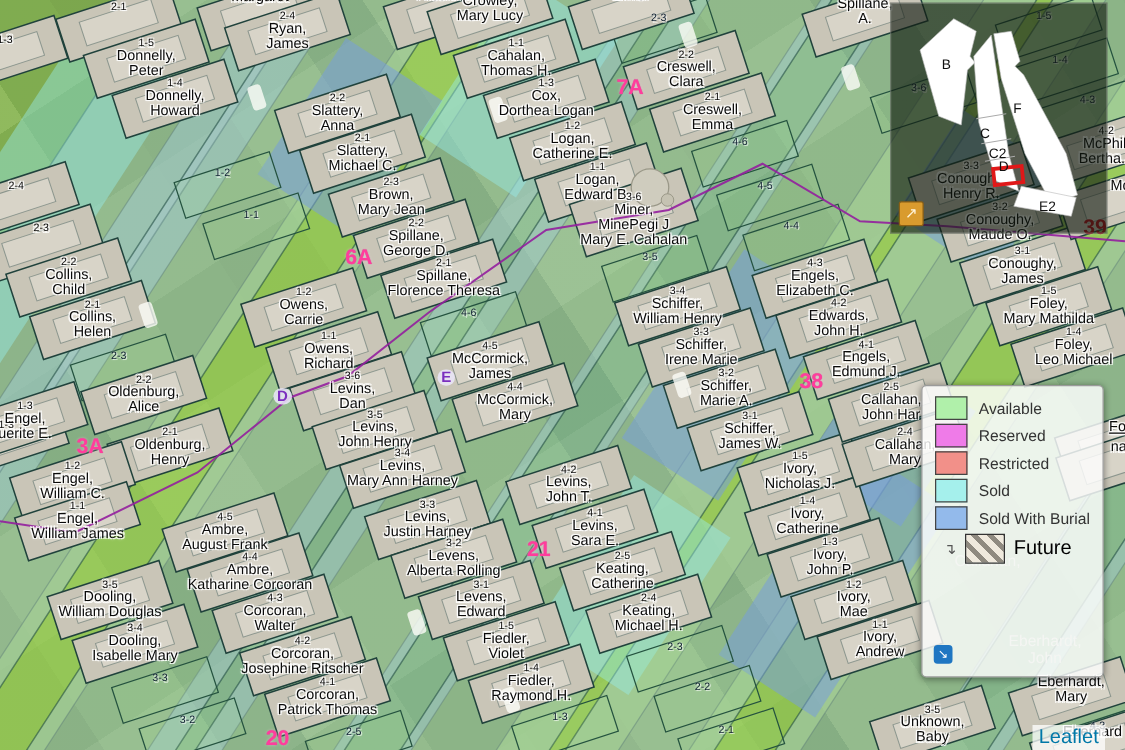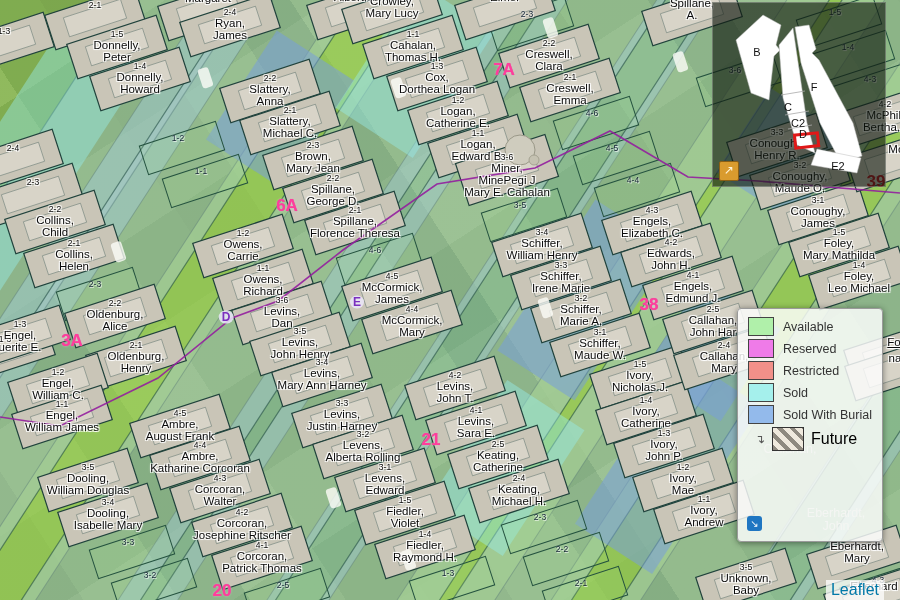--- a/index.html
+++ b/index.html
@@ -542,21 +542,21 @@
         <div>Irene Marie</div>
       </div>
       <div class="plot-label" style="left: 581px; top: 294px;">
         <span class="num">3-2</span>
         <div>Schiffer,</div>
         <div>Marie A.</div>
       </div>
       <div class="plot-label" style="left: 600px; top: 328px;">
         <span class="num">3-1</span>
         <div>Schiffer,</div>
-        <div>Maude W.</div>
+        <div>James W.</div>
       </div>
       <div class="plot-label" style="left: 640px; top: 360px;">
         <span class="num">1-5</span>
         <div>Ivory,</div>
         <div>Nicholas J.</div>
       </div>
       <div class="plot-label" style="left: 646px; top: 396px;">
         <span class="num">1-4</span>
         <div>Ivory,</div>
         <div>Catherine</div>
@@ -668,21 +668,21 @@
       <div class="green-num" style="left: 562px; top: 544px;">2-2</div>
       <div class="green-num" style="left: 581px; top: 578px;">2-1</div>
       <div class="green-num" style="left: 448px; top: 568px;">1-3</div>
       <div class="green-num" style="left: 128px; top: 537px;">3-3</div>
       <div class="green-num" style="left: 150px; top: 570px;">3-2</div>
       <div class="green-num" style="left: 283px; top: 580px;">2-5</div>
       <div class="green-num" style="left: 540px; top: 512px;">2-3</div>
       <div class="green-num" style="left: 878px; top: 575px;">4-3</div>
       <div class="section-label" style="left: 504px; top: 60px;">7A</div>
       <div class="section-label" style="left: 287px; top: 196px;">6A</div>
-      <div class="section-label" style="left: 72px; top: 331px;">3A</div>
+      <div class="section-label" style="left: 72px; top: 347px;">3A</div>
       <div class="section-label" style="left: 431px; top: 430px;">21</div>
       <div class="section-label" style="left: 222px; top: 581px;">20</div>
       <div class="section-label" style="left: 649px; top: 295px;">38</div>
       <div class="section-dark" style="left: 876px; top: 172px;">39</div>
       <div class="path-letter" style="left: 226px; top: 317px;">D</div>
       <div class="path-letter" style="left: 357px; top: 302px;">E</div>
       <div class="ghost" style="left: 790px; top: 443px;">
         <div>Callahan,</div>
       </div>
       <div class="ghost" style="left: 836px; top: 507px;">

